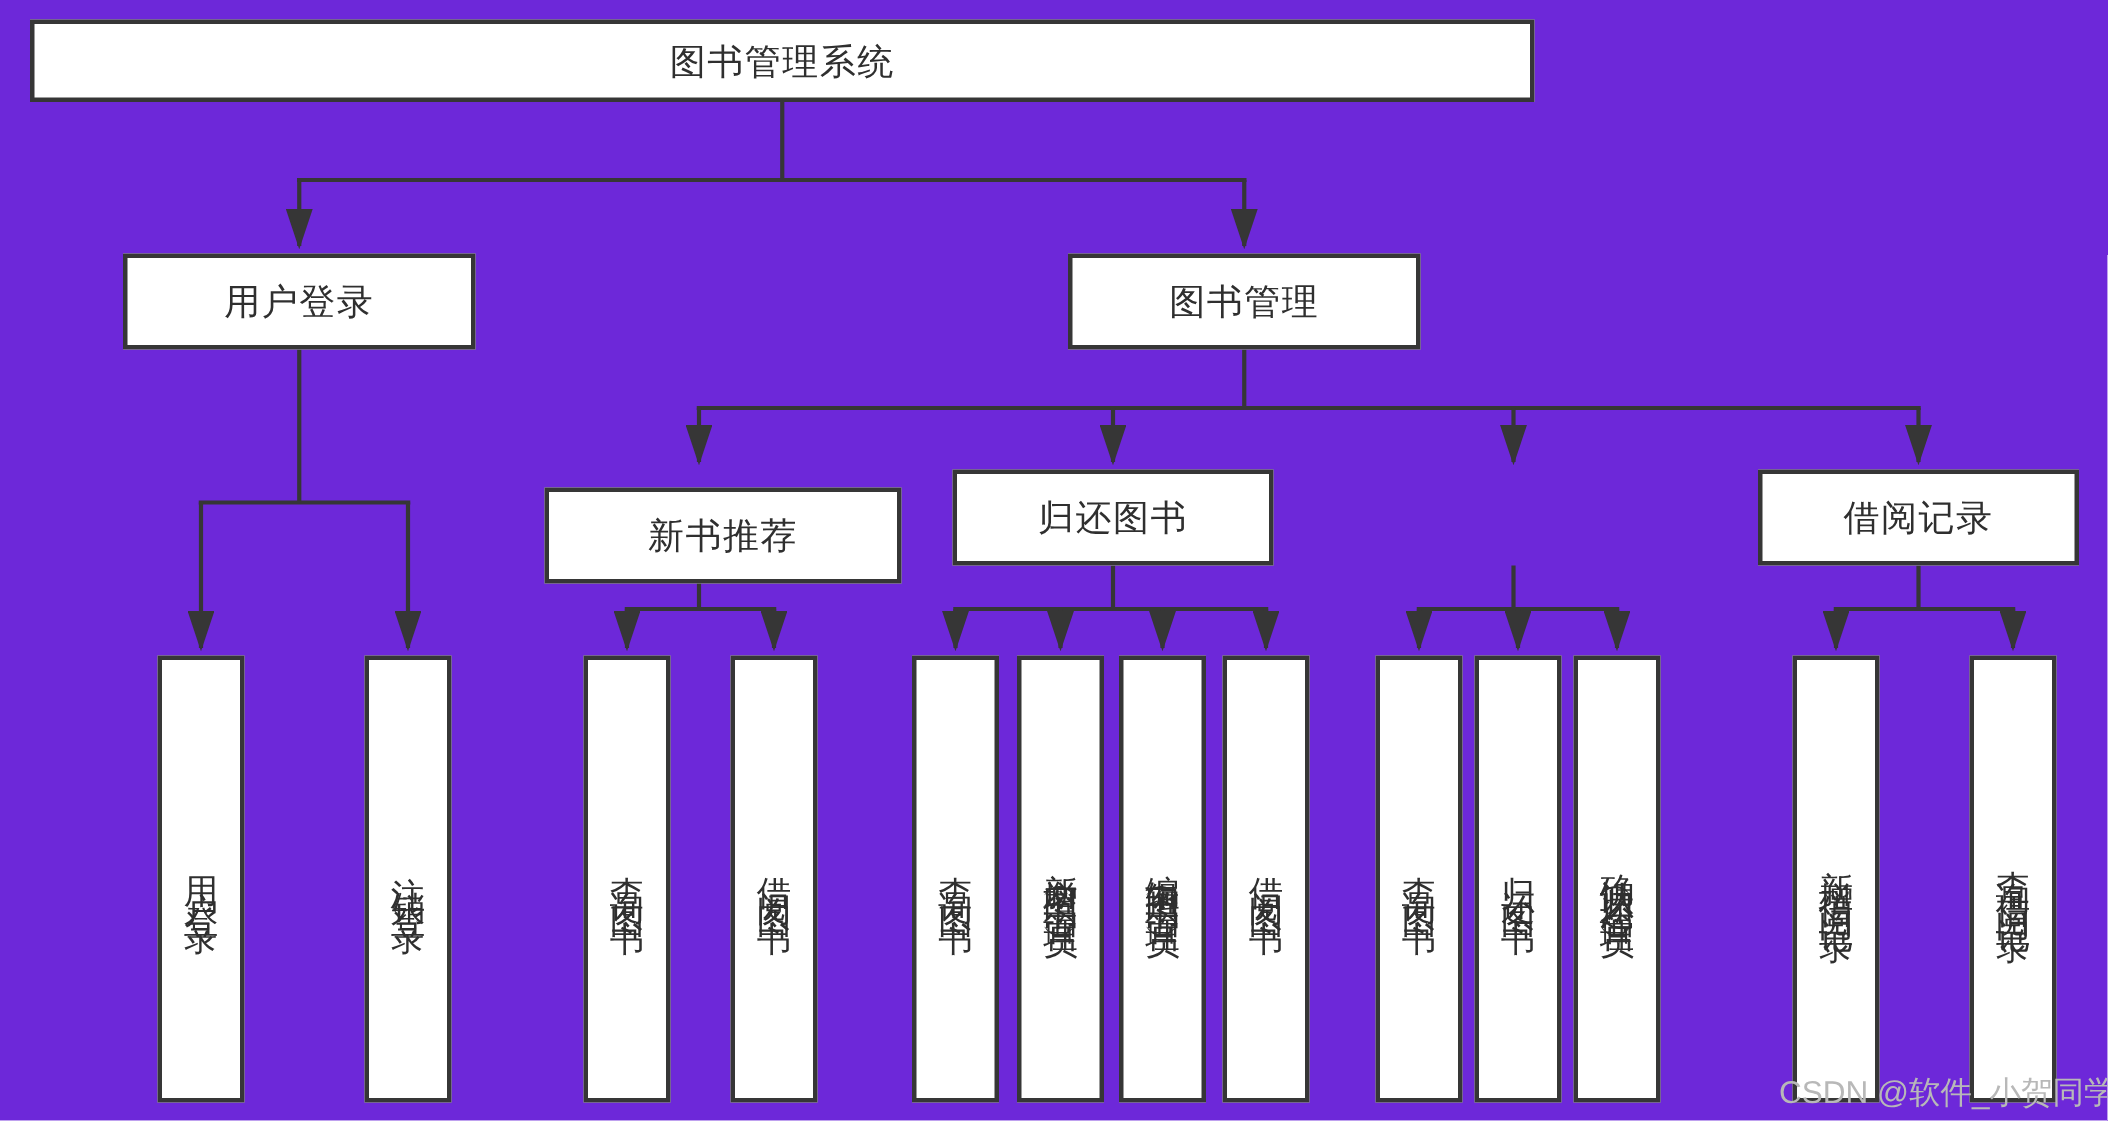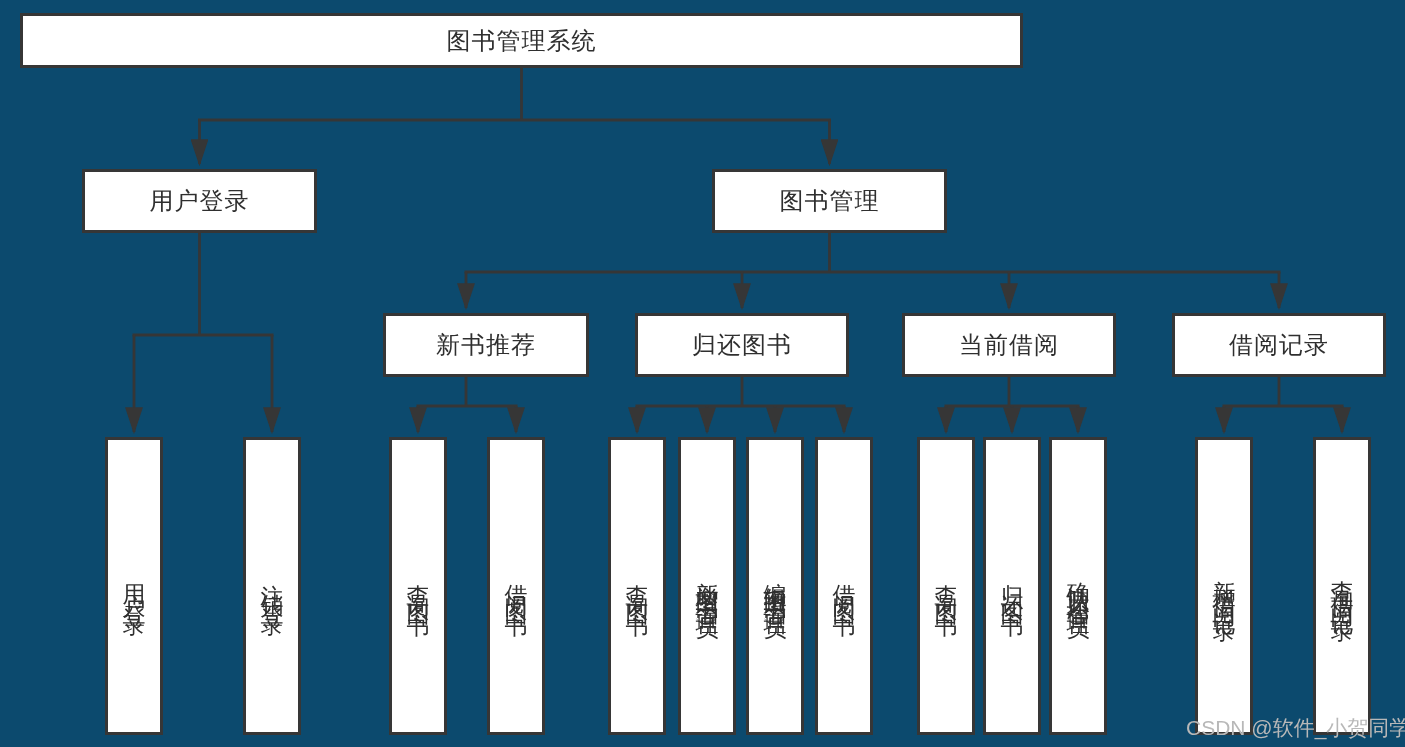--- a/index.html
+++ b/index.html
@@ -5,21 +5,21 @@
   html, body {
     margin: 0;
     padding: 0;
     background: #ffffff;
     font-family: "Liberation Sans", sans-serif;
   }
   .canvas {
     position: relative;
     width: 1405px;
     height: 747px;
-    background: #0c4a6e;
+    background: #6d28d9;
     overflow: hidden;
   }
   .connectors {
     position: absolute;
     left: 0;
     top: 0;
     width: 1405px;
     height: 747px;
     pointer-events: none;
   }
@@ -50,21 +50,21 @@
   .ls-mid   { letter-spacing: 8px; }
   .ls-tight { letter-spacing: 5px; }
 
   
   .n-root   { left: 20px;   top: 13px;  width: 1003px; height: 55px; }
   
   .n-userlogin { left: 82px;  top: 169px; width: 235px; height: 64px; }
   .n-bookmgmt  { left: 712px; top: 169px; width: 235px; height: 64px; justify-content: center; }
   
   .lvl3 { top: 313px; height: 64px; }
-  .n-newbook   { left: 383px;  width: 206px; }
+  .n-newbook   { left: 363px;  width: 238px; margin-top: 12px; }
   .n-bookborrow{ left: 635px;  width: 214px; }
   .n-curborrow { left: 902px;  width: 214px; }
   .n-borrowrec { left: 1172px; width: 214px; }
   
   .vbox { top: 437px; width: 58px; height: 298px; }
   .n-ul-login   { left: 105px; }
   .n-ul-logout  { left: 243px; }
   .n-nb-query   { left: 389px; }
   .n-nb-borrow  { left: 487px; }
   .n-bb-query   { left: 608px; }
@@ -152,23 +152,20 @@
   <div class="node n-bookmgmt">
     <span class="h-label">图书管理</span>
   </div>
 
   <div class="node lvl3 n-newbook">
     <span class="h-label">新书推荐</span>
   </div>
   <div class="node lvl3 n-bookborrow">
     <span class="h-label">归还图书</span>
   </div>
-  <div class="node lvl3 n-curborrow">
-    <span class="h-label">当前借阅</span>
-  </div>
   <div class="node lvl3 n-borrowrec">
     <span class="h-label">借阅记录</span>
   </div>
 
   <div class="node vbox n-ul-login">
     <span class="v-label ls-wide">用户登录</span>
   </div>
   <div class="node vbox n-ul-logout">
     <span class="v-label ls-wide">注销登录</span>
   </div>

